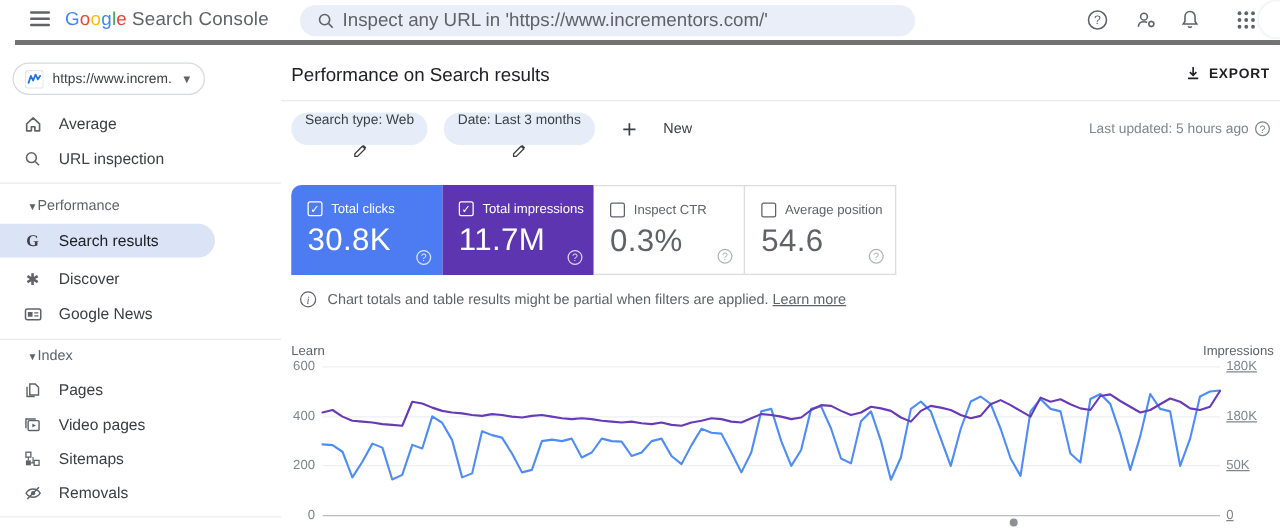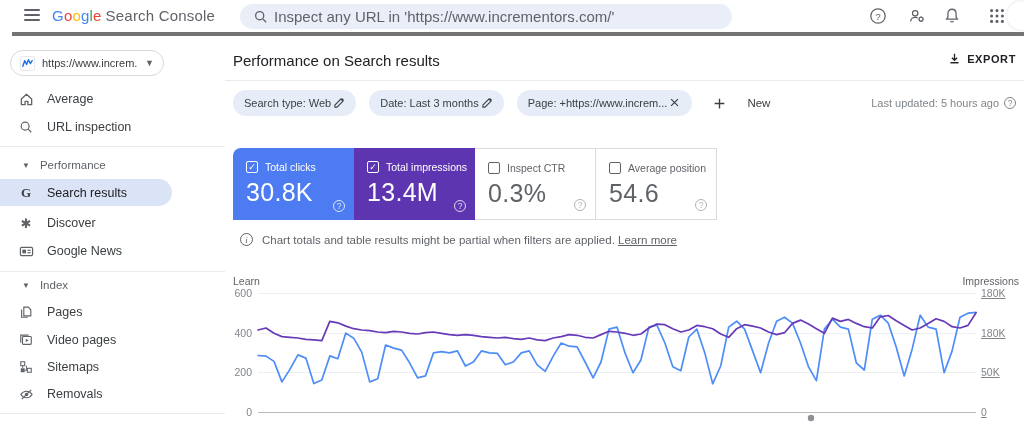--- a/index.html
+++ b/index.html
@@ -33,34 +33,34 @@
   #property .prop-label { font-size:11px; color:#3c4043; white-space:nowrap; overflow:hidden; flex:1; }
   #property .caret { color:#5f6368; font-size:9px; }
   .nav-item { position:absolute; left:0; width:200px; height:28px; display:flex; align-items:center; cursor:pointer; }
   .nav-item .nicon { width:16px; height:16px; margin-left:18px; color:#5f6368; flex:none;
     display:flex; align-items:center; justify-content:center; }
   .nav-item .nlabel { margin-left:13px; font-size:12.5px; color:#3c4043; }
   .nav-item.selected { background:#dbe3f7; border-radius:0 14px 14px 0; width:172px; }
   .nav-item.selected .nlabel { color:#202124; font-weight:500; }
   .section-head { position:absolute; left:0; height:16px; display:flex; align-items:center; cursor:pointer; }
   .section-head .arrow { margin-left:22px; font-size:8px; color:#5f6368; }
-  .section-head .shlabel { margin-left:10px; font-size:11.5px; color:#5f6368; }
+  .section-head .shlabel { margin-left:0; font-size:11.5px; color:#5f6368; }
   .sb-divider { position:absolute; left:0; width:225px; height:1px; background:#e8eaed; }
 
   
   #main { position:absolute; left:225px; top:32px; width:799px; height:392px; background:#fff; }
   #page-title { position:absolute; left:8px; top:20px; font-size:15px; color:#202124; }
   #export-btn { position:absolute; right:8px; top:20px; display:flex; align-items:flex-end; gap:6px;
     cursor:pointer; color:#202124; }
   #export-btn .elabel { font-size:11px; font-weight:700; letter-spacing:.6px; }
   #title-divider { position:absolute; left:0; top:48px; width:799px; height:1px; background:#e8eaed; }
 
   #chip-row { position:absolute; left:8px; top:58px; display:flex; align-items:center; gap:13px; }
-  .chip { display:inline-flex; align-items:center; gap:2px; height:26px; padding:0 11px;
-    background:#e7edf8; border-radius:13px; font-size:11px; color:#3c4043; cursor:pointer; white-space:nowrap; }
+  .chip { display:inline-flex; align-items:center; gap:13px; height:26px; padding:0 11px;
+    background:#e7edf8; border-radius:13px; font-size:11px; color:#3c4043; cursor:pointer; white-space:nowrap;flex-direction:column; }
   .chip .cicon { width:12px; height:12px; color:#3c4043; display:flex; }
   #new-filter-btn { display:inline-flex; align-items:center; gap:21px; font-size:11.5px; font-weight:500;
     color:#3c4043; cursor:pointer; margin-left:8px; }
   #last-updated { position:absolute; right:8px; top:65px; display:flex; align-items:center; gap:5px;
     font-size:11px; color:#80868b; }
 
   
   #cards { position:absolute; left:8px; top:116px; display:flex; }
   .metric-card { width:121px; height:72px; background:#fff; border:1px solid #dadce0; border-left:none;
     position:relative; cursor:pointer; color:#5f6368; }
@@ -267,28 +267,20 @@
       </span>
     </div>
     <div class="chip">
       <span>Date: Last 3 months</span>
       <span class="cicon">
         <svg class="icon" width="12" height="12" viewBox="0 0 16 16">
             <path d="M2.5 13.5v-2.8l8-8 2.8 2.8-8 8zM11.5 1.7l2.8 2.8" fill="none" stroke="currentColor" stroke-width="1.4"></path>
           </svg>
       </span>
     </div>
-    <div class="chip">
-      <span>Page: +https://www.increm...</span>
-      <span class="cicon">
-        <svg class="icon" width="11" height="11" viewBox="0 0 16 16">
-            <path d="M3 3l10 10M13 3 3 13" stroke="currentColor" stroke-width="1.7"></path>
-          </svg>
-      </span>
-    </div>
     <div id="new-filter-btn">
       <svg class="icon" width="13" height="13" viewBox="0 0 16 16">
           <path d="M8 2v12M2 8h12" stroke="#3c4043" stroke-width="1.7"></path>
         </svg>
       <span>New</span>
     </div>
   </div>
   <div id="last-updated">
     <span>Last updated: 5 hours ago</span>
     <span class="qmark-circle">?</span>
@@ -301,21 +293,21 @@
         <span class="m-label">Total clicks</span>
         </div>
       <div class="m-value">30.8K</div>
       <div class="m-help qmark-circle">?</div>
     </div>
     <div class="metric-card colored" style="background: rgb(94, 53, 177); color: rgb(255, 255, 255);">
       <div class="m-head">
           <span class="checkbox">✓</span>
         <span class="m-label">Total impressions</span>
         </div>
-      <div class="m-value">13.4M</div>
+      <div class="m-value">11.7M</div>
       <div class="m-help qmark-circle">?</div>
     </div>
     <div class="metric-card">
       <div class="m-head">
           <span class="checkbox"></span>
         <span class="m-label">Inspect CTR</span>
         </div>
       <div class="m-value">0.3%</div>
       <div class="m-help qmark-circle" style="color:#9aa0a6">?</div>
     </div>

